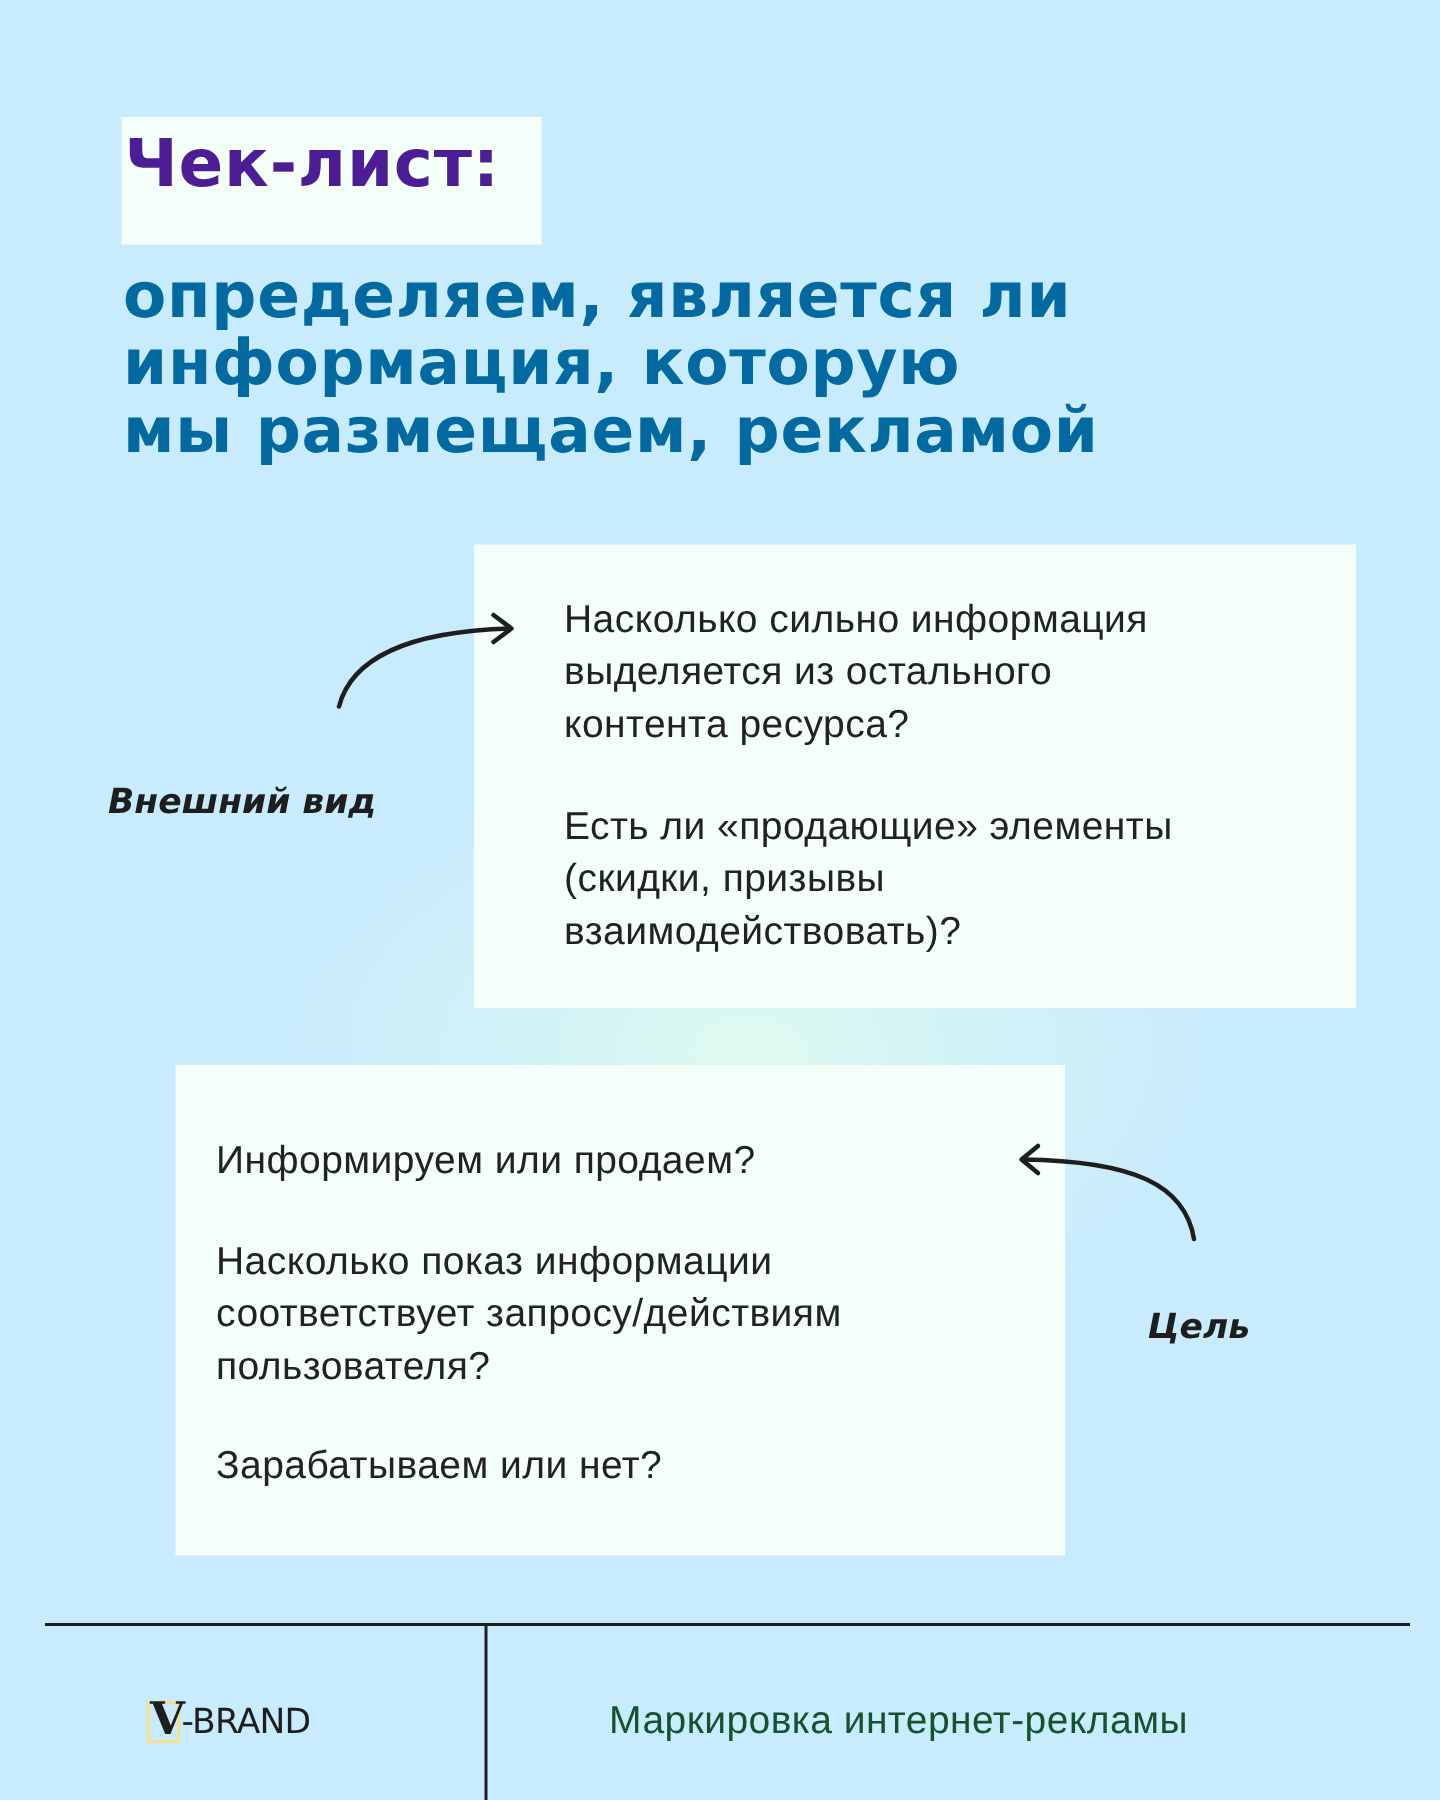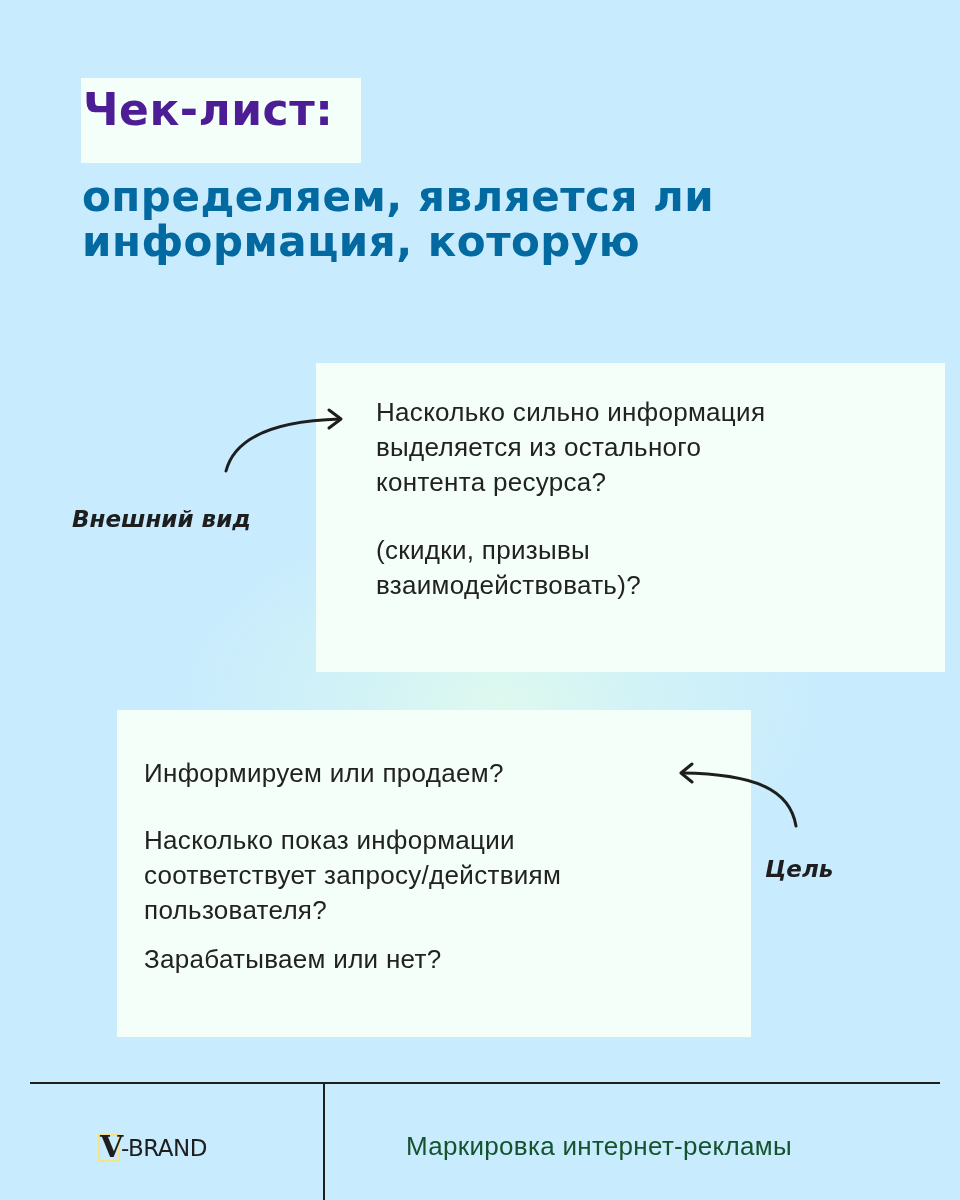--- a/index.html
+++ b/index.html
@@ -21,40 +21,40 @@
       color: #4c1d95; margin: 0; white-space: nowrap;
     }
     .subtitle {
       position: absolute; left: 82px; top: 174px; width: 820px;
       font-family: "DejaVu Sans", sans-serif; font-weight: bold;
       font-size: 42px; line-height: 45px; letter-spacing: 0.5px;
       color: #0369a1; margin: 0;
     }
     .subtitle span { display: block; white-space: nowrap; }
     .card {
-      position: absolute; background: #f4fff9; padding-left: 41px;
+      position: absolute; background: #f4fff9;
     }
     .card-1 { left: 316px; top: 363px; width: 588px; height: 309px; }
     .card-2 { left: 117px; top: 710px; width: 593px; height: 327px; }
     .card-text {
       position: absolute;
       font-family: "Liberation Sans", sans-serif;
       font-size: 26px; line-height: 35px; color: #222;
       letter-spacing: 0.3px;
     }
     .card-text span { display: block; white-space: nowrap; }
     .card-1 .q1 { left: 60px; top: 32px; }
     .card-1 .q2 { left: 60px; top: 170px; }
     .card-2 .q1 { left: 27px; top: 46px; }
     .card-2 .q2 { left: 27px; top: 113px; }
-    .card-2 .q3 { left: 27px; top: 232px; }
+    .card-2 .q3 { left: 27px; top: 249px; }
     .label {
       position: absolute;
       font-family: "DejaVu Sans", sans-serif; font-weight: bold; font-style: italic;
-      font-size: 23px; color: #1e1e1e; white-space: nowrap;
+      font-size: 23px; color: #1e1e1e; white-space: nowrap; margin-top: 16px;
     }
     .label-look { left: 72px; top: 506px; }
     .label-goal { left: 765px; top: 856px; }
     .arrow { position: absolute; overflow: visible; }
     .footer-hr {
       position: absolute; left: 30px; top: 1082px; width: 910px; height: 2px; background: #1e1e1e;
     }
     .footer-vr {
       position: absolute; left: 323px; top: 1083px; width: 2px; height: 117px; background: #1e1e1e;
     }
@@ -84,29 +84,31 @@
   </style>
 </head>
 <body>
 
 <div class="title-box"></div>
 <h1 class="title">Чек-лист:</h1>
 
 <h2 class="subtitle">
   <span>определяем, является ли</span>
   <span>информация, которую</span>
+  <span>мы размещаем, рекламой</span>
 </h2>
 
 <div class="card card-1">
   <div class="card-text q1">
     <span>Насколько сильно информация</span>
     <span>выделяется из остального</span>
     <span>контента ресурса?</span>
   </div>
   <div class="card-text q2">
+    <span>Есть ли «продающие» элементы</span>
     <span>(скидки, призывы</span>
     <span>взаимодействовать)?</span>
   </div>
 </div>
 
 <svg class="arrow" style="left:220px; top:405px;" width="130" height="70" viewBox="0 0 130 70">
   <path d="M6 66 C 14 35, 50 16, 120 14" fill="none" stroke="#1e1e1e" stroke-width="3" stroke-linecap="round"></path>
   <path d="M109 5 L121 14 L109 23" fill="none" stroke="#1e1e1e" stroke-width="3" stroke-linecap="round" stroke-linejoin="round"></path>
 </svg>
 

